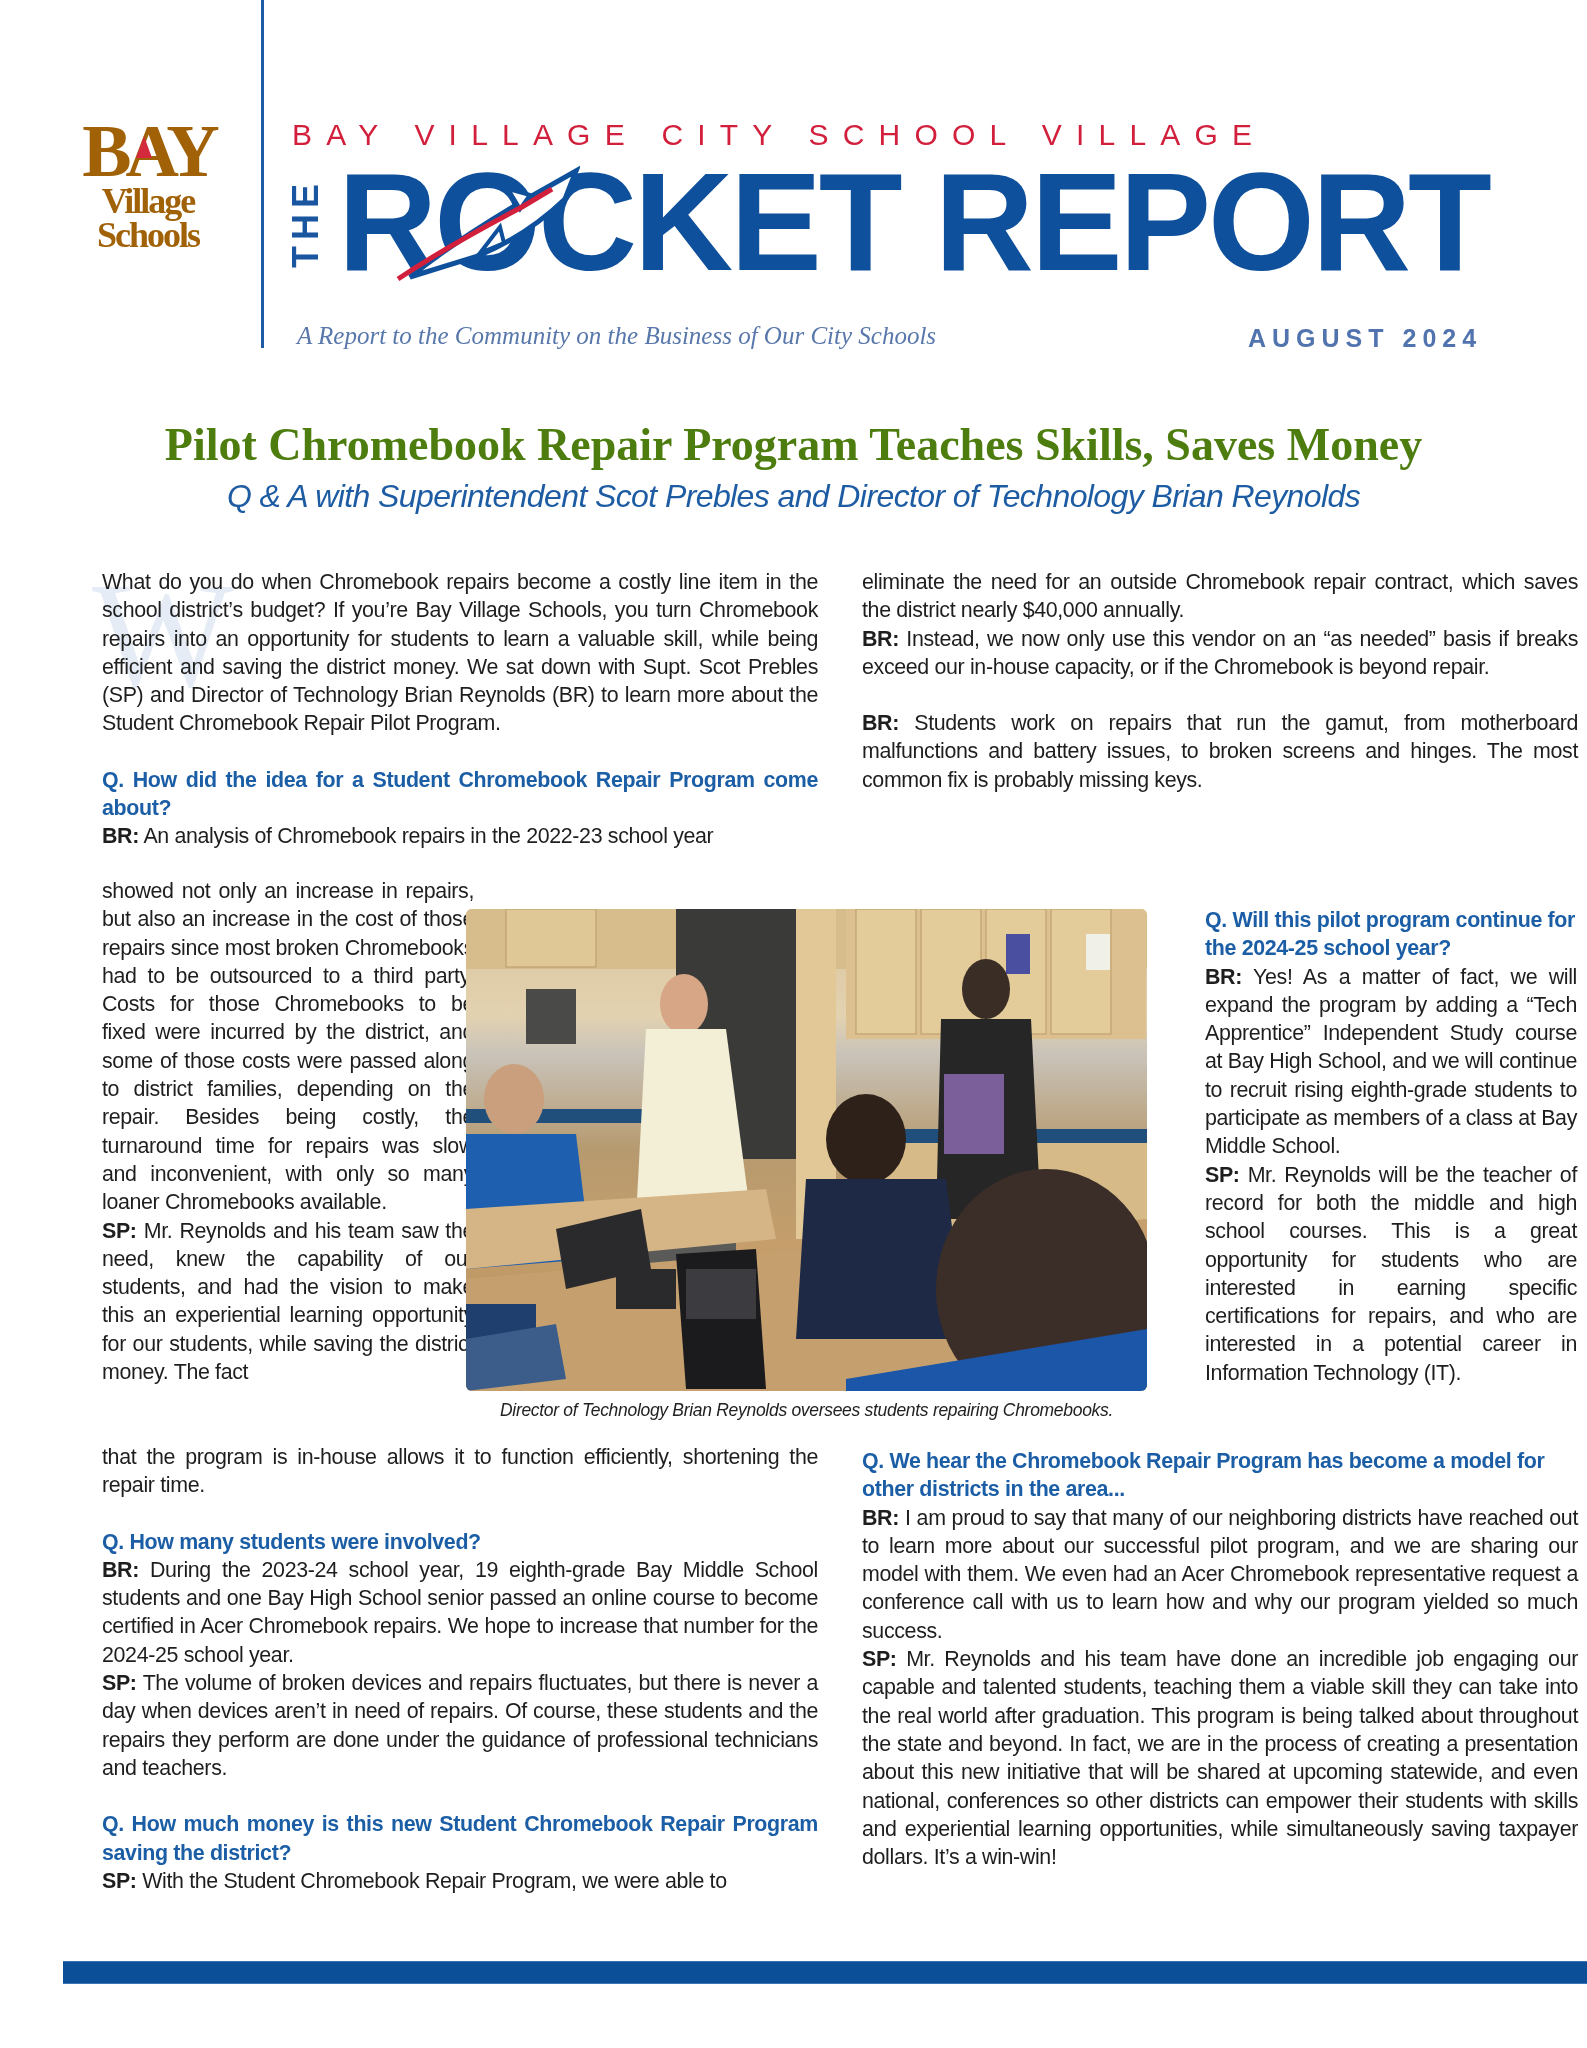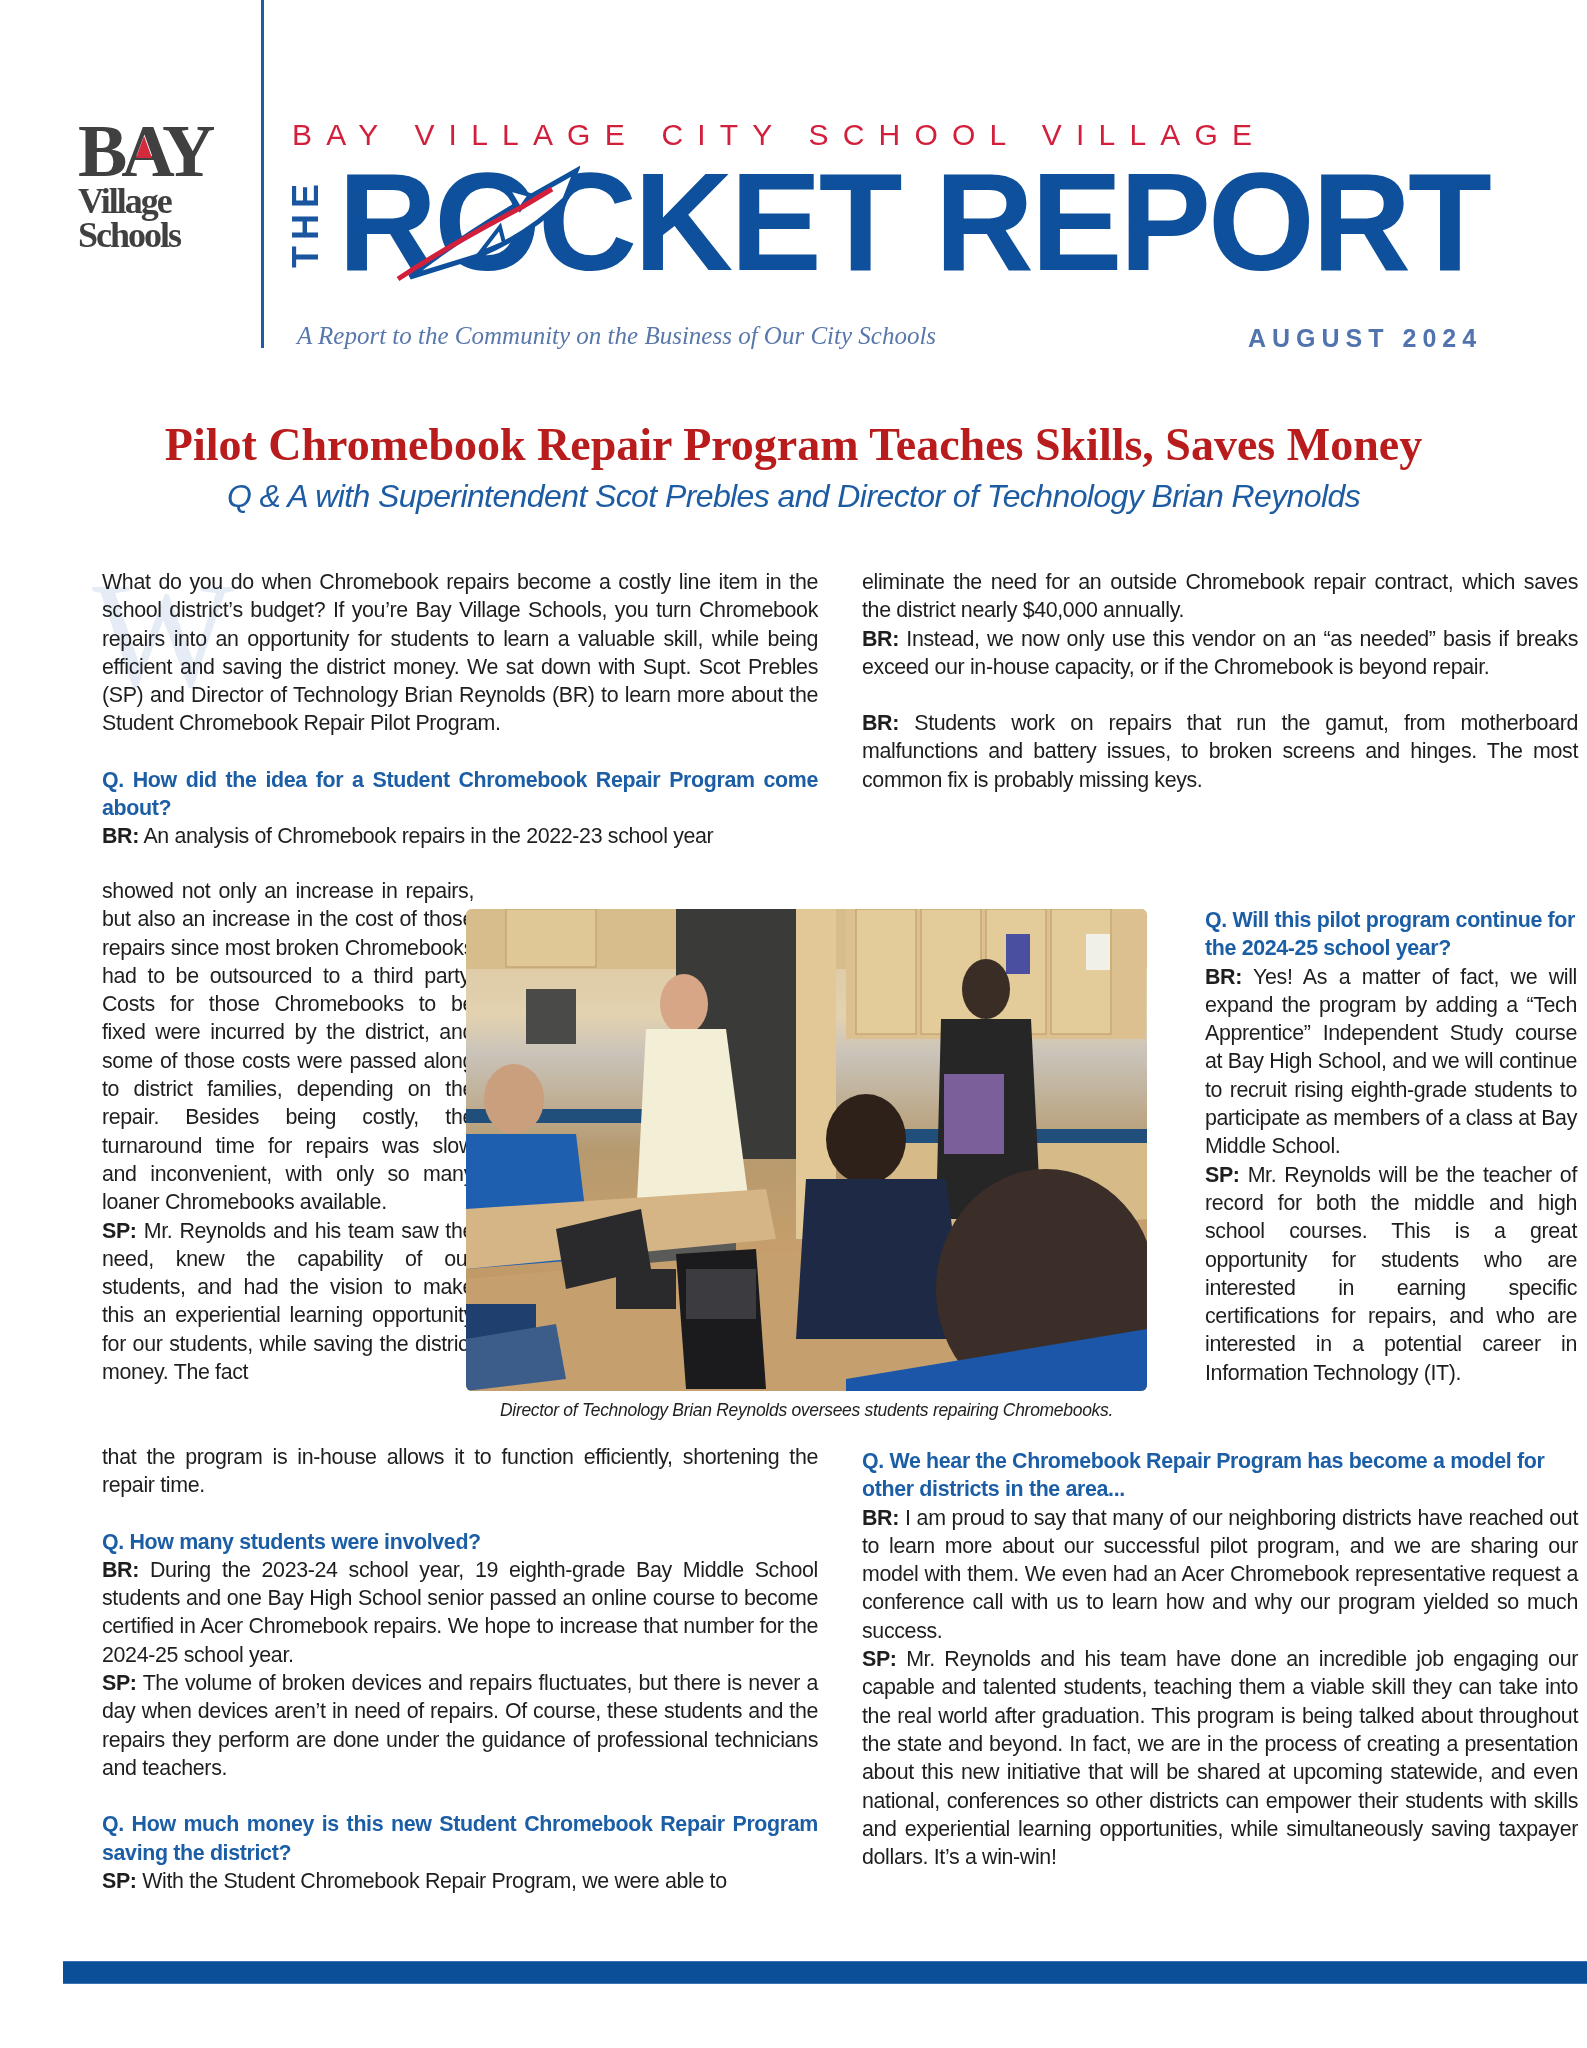--- a/index.html
+++ b/index.html
@@ -1,21 +1,21 @@
 <!DOCTYPE html>
 <html><head>
 <meta charset="utf-8">
 <style>
   html, body { margin: 0; padding: 0; background: #ffffff; }
   body { width: 1587px; height: 2048px; position: relative; overflow: hidden;
          font-family: "Liberation Sans", sans-serif; color: #1e1e1e; }
 
   
-  .logo { position: absolute; left: 78px; top: 118px; width: 140px; text-align: left;
-          font-family: "Liberation Serif", serif; color: #404040; }
+  .logo { position: absolute; left: 78px; top: 118px; width: 140px; text-align: center;
+          font-family: "Liberation Serif", serif; color: #a16207; }
   .logo .bay { font-size: 74px; font-weight: bold; line-height: 66px; letter-spacing: -6px; display:block; position: relative; }
   .logo .bay .sail { position: absolute; left: 58px; top: 18px; width: 0; height: 0;
           border-left: 8px solid transparent; border-right: 8px solid transparent; border-bottom: 22px solid #d42a3d; }
   .logo .village, .logo .schools { font-size: 36px; font-weight: bold; line-height: 34px; letter-spacing: -2px; display:block; }
   .vrule { position: absolute; left: 261px; top: 0; width: 3px; height: 348px; background: #1f5aa6; }
 
   .district { position: absolute; left: 292px; top: 118px; font-size: 30px; color: #d21f3c;
               letter-spacing: 14.2px; white-space: nowrap; }
   .the { position: absolute; left: 286px; top: 168px; width: 40px; height: 110px; }
   .the span { position: absolute; left: 50%; top: 50%; transform: translate(-50%,-50%) rotate(-90deg);
@@ -24,21 +24,21 @@
                 letter-spacing: -3px; line-height: 140px; white-space: nowrap; transform: scaleX(0.98); transform-origin: left; }
   .title-main .o { position: relative; display: inline-block; }
   .rocket { position: absolute; left: 380px; top: 165px; width: 200px; height: 120px; }
   .tagline { position: absolute; left: 297px; top: 322px; font-family: "Liberation Serif", serif; font-style: italic;
              font-size: 25px; color: #5877ab; white-space: nowrap; }
   .issue-date { position: absolute; left: 1248px; top: 324px; font-size: 25px; font-weight: bold; color: #5173ae;
                 letter-spacing: 6px; white-space: nowrap; }
 
   
   .headline { position: absolute; left: 0; width: 1587px; top: 418px; text-align: center;
-              font-family: "Liberation Serif", serif; font-weight: bold; font-size: 46px; color: #b91c1c; white-space: nowrap; }
+              font-family: "Liberation Serif", serif; font-weight: bold; font-size: 46px; color: #4d7c0f; white-space: nowrap; }
   .subhead { position: absolute; left: 0; width: 1587px; top: 478px; text-align: center;
              font-style: italic; font-size: 32px; color: #1d5ca3; white-space: nowrap; letter-spacing: -0.6px; }
 
   
   .col { position: absolute; font-size: 21.4px; line-height: 28.3px; text-align: justify; letter-spacing: -0.35px; margin-left: 36px; }
   .col p { margin: 0; }
   .q { color: #1b5ea6; font-weight: bold; }
   .lbl { font-weight: bold; }
   .gap { height: 28px; }
 

